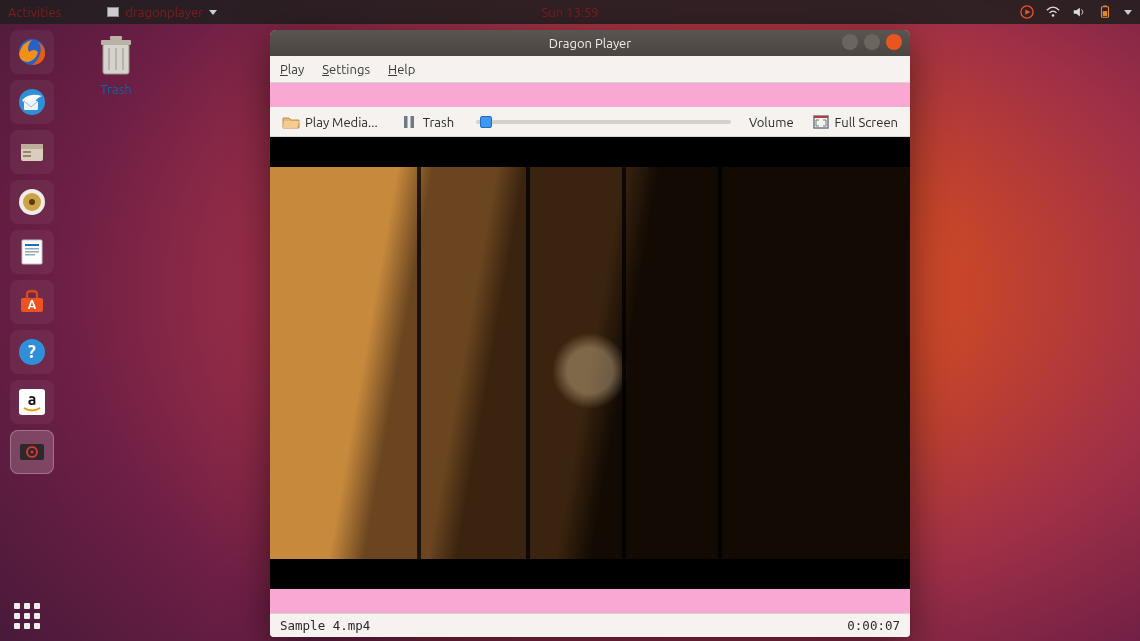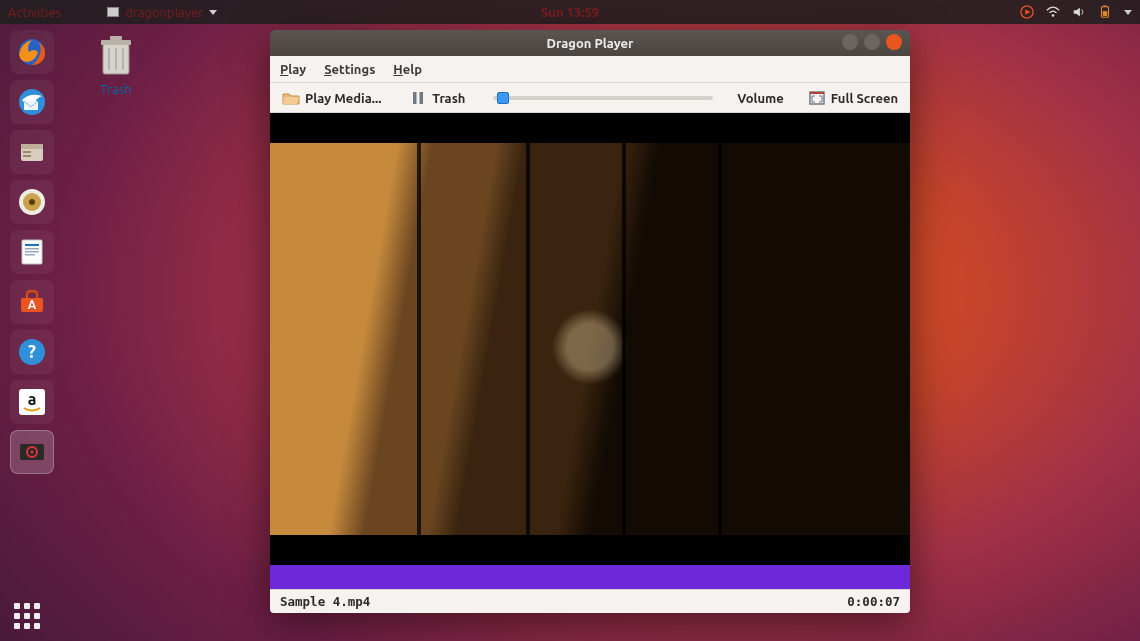--- a/index.html
+++ b/index.html
@@ -10,21 +10,21 @@
     position: relative; overflow: hidden; color: #eee;
   }
 
   
   .topbar {
     height: 24px; background: rgba(30,30,30,0.85);
     display: flex; align-items: center; font-size: 13px; color: #7f1d1d;
     padding: 0 8px; position: relative;
   }
   .topbar .left { display: flex; align-items: center; gap: 14px; }
-  .topbar .center { position: absolute; left: 50%; transform: translateX(-50%); font-weight: 700; }
+  .topbar .center { position: absolute; left: 50%; transform: translateX(-50%); font-weight: 400; }
   .topbar .right { margin-left: auto; display: flex; align-items: center; gap: 12px; }
   .topbar .appmenu { display: flex; align-items: center; gap: 6px; margin-left: 32px; }
   .win-icon-small { width:12px; height:10px; background:#ccc; border:1px solid #888; }
   .tri-down { width:0;height:0;border-left:4px solid transparent;border-right:4px solid transparent;border-top:5px solid #ccc; display:inline-block; }
   .ind-icon { width:14px; height:14px; display:inline-block; }
 
   
   .dock {
     position: absolute; left: 6px; top: 30px; width: 52px;
     display: flex; flex-direction: column; gap: 6px; align-items: center;
@@ -45,42 +45,41 @@
   
   .desktop-icon {
     position: absolute; left: 84px; top: 34px; text-align: center; color: #0369a1; font-size: 13px;
     width: 64px;
   }
   .desktop-icon .trash-bin { width:38px; height:44px; margin: 0 auto 4px; position:relative; }
 
   
   .window {
     position: absolute; left: 270px; top: 30px; width: 640px;
-    background: #6d28d9; border-radius: 6px 6px 4px 4px; overflow: hidden;
+    background: #f9a8d4; border-radius: 6px 6px 4px 4px; overflow: hidden;
     box-shadow: 0 10px 40px rgba(0,0,0,0.5);
-    font-weight: bold;
   }
   .titlebar {
     height: 26px; background: linear-gradient(#5a5550,#4a4540);
     color: #eee; font-size: 13px; display:flex; align-items:center; justify-content:center;
     position: relative;
   }
   .win-controls { position:absolute; right:8px; top:4px; display:flex; gap:6px; }
   .win-btn { width:16px;height:16px;border-radius:50%; background:#6a655f; }
   .win-btn.close { background:#e95420; }
 
   .menubar {
     background:#f5f2ef; height:24px; display:flex; align-items:center; gap:18px;
     padding: 13px 10px; font-size:13px; color:#3b3b3b; border-bottom:1px solid #d9d4ce;
   }
   .menubar span u { text-decoration: underline; }
 
   .toolbar {
-    background:#f5f2ef; height:30px; display:flex; align-items:center; gap:20px;
-    padding: 0 8px; font-size:13px; color:#2b2b2b; border-bottom:1px solid #d9d4ce;
+    background:#f5f2ef; height:30px; display:flex; align-items:center; gap:14px;
+    padding: 0 8px; font-size:13px; color:#2b2b2b; border-bottom:1px solid #d9d4ce;margin-top:24px;
   }
   .tbtn { display:flex; align-items:center; gap:5px; padding:2px 4px; }
   .tbtn svg, .tbtn .ico { width:18px; height:18px; }
   .vol-slider {
     flex:1; height:14px; display:flex; align-items:center; position:relative; margin:0 4px;
   }
   .vol-slider .track { height:4px; width:100%; background:#d5d0ca; border-radius:2px; }
   .vol-slider .thumb { position:absolute; left:4px; top:1px; width:12px;height:12px;border-radius:2px;background:#3d98f4;border:1px solid #1e6fc4; }
 
   .video-area {

